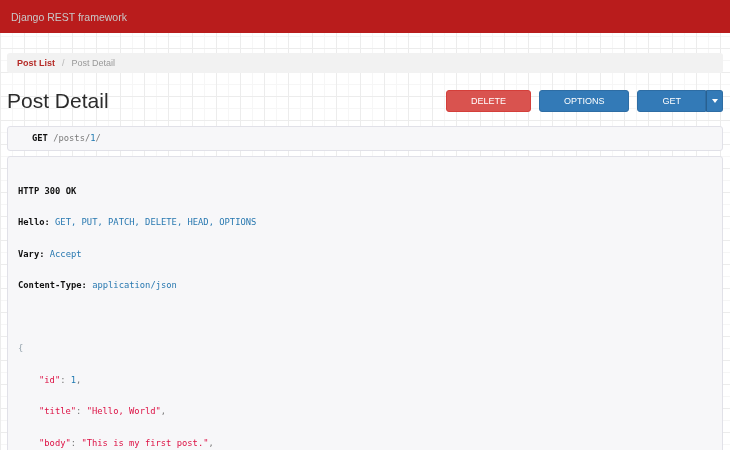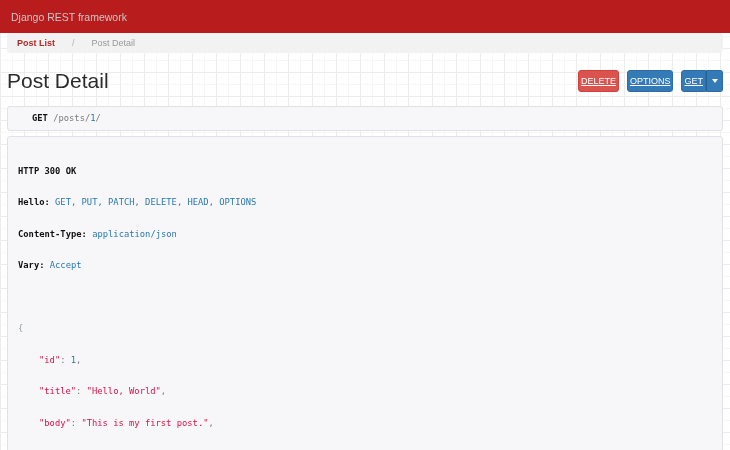--- a/index.html
+++ b/index.html
@@ -15,32 +15,32 @@
     background-size:24px 24px, 24px 24px, 12px 12px, 12px 12px;
     color:#2b2b2b;
   }
   .navbar {
     height:33px; background:#b91c1c; display:flex; align-items:center;
     padding:0 11px;
   }
   .brand { color:#c9c9c9; font-size:10.5px; }
   .container { margin:0 7px; width:716px; }
   .breadcrumb {
-    margin-top:0; background:#f2f2f2; border-radius:3px;
-    padding:5px 10px; font-size:9px; display:flex; align-items:center; gap:17px;
+    margin-top:20px; background:#f2f2f2; border-radius:3px;
+    padding:5px 10px; font-size:9px; display:flex; align-items:center; gap:7px;
   }
   .crumb-link { color:#b52b27; font-weight:600; text-decoration:none; cursor:pointer; }
   .crumb-sep { color:#b5b5b5; }
   .crumb-current { color:#999; }
   .page-header { display:flex; align-items:center; justify-content:space-between; margin-top:11px; height:34px; }
   h1 { font-size:21px; font-weight:500; color:#2b2b2b; }
   .btn-row { display:flex; align-items:center; }
   .btn {
-    font-size:9px; color:#fff; border-radius:3px; padding:0 2px; height:22px;
-    display:flex; align-items:center; justify-content:center; cursor:pointer; border:1px solid transparent;text-decoration:underline;
+    font-size:9px; color:#fff; border-radius:3px; padding:0 24px; height:22px;
+    display:flex; align-items:center; justify-content:center; cursor:pointer; border:1px solid transparent;
   }
   .btn-danger { background:#d9534f; border-color:#d43f3a; margin-right:8px; }
   .btn-primary { background:#337ab7; border-color:#2e6da4; }
   .btn-options { margin-right:8px; }
   .btn-get { border-radius:3px 0 0 3px; }
   .btn-caret {
     background:#337ab7; border:1px solid #2e6da4; border-left-color:#286090;
     border-radius:0 3px 3px 0; width:17px; height:22px;
     display:flex; align-items:center; justify-content:center; cursor:pointer;
   }
@@ -89,22 +89,22 @@
         <span class="caret"></span>
       </div>
     </div>
   </div>
 
   <div class="codebox request-box"><span class="hname">GET</span> <span class="gray">/posts/</span><span class="lit">1</span><span class="gray">/</span></div>
 
   <div class="codebox response-box">
     <div class="code-line"><span class="status">HTTP 300 OK</span></div>
     <div class="code-line"><span class="hname">Hello:</span> <span class="hval">GET, PUT, PATCH, DELETE, HEAD, OPTIONS</span></div>
+    <div class="code-line"><span class="hname">Vary:</span> <span class="hval">Accept</span></div>
     <div class="code-line"><span class="hname">Content-Type:</span> <span class="hval">application/json</span></div>
-    <div class="code-line"><span class="hname">Vary:</span> <span class="hval">Accept</span></div>
     <div class="blank-line"></div>
     <div class="code-line"><span class="pun">{</span></div>
     <div class="code-line indent"><span class="str">"id"</span><span class="comma">: </span><span class="lit">1</span><span class="comma">,</span></div>
     <div class="code-line indent"><span class="str">"title"</span><span class="comma">: </span><span class="str">"Hello, World"</span><span class="comma">,</span></div>
     <div class="code-line indent"><span class="str">"body"</span><span class="comma">: </span><span class="str">"This is my first post."</span><span class="comma">,</span></div>
     
     
   </div>
 
 </div>

